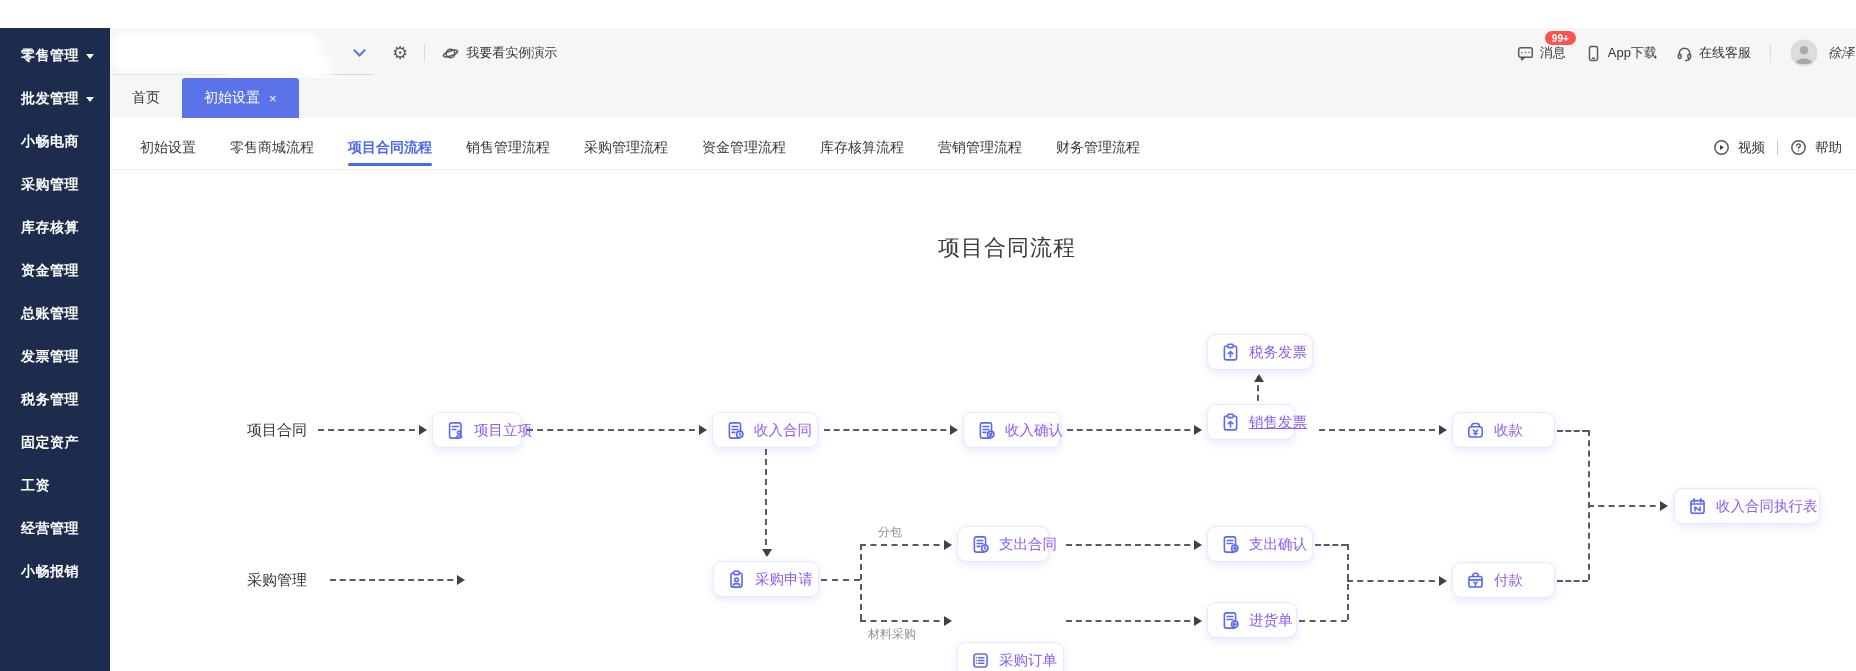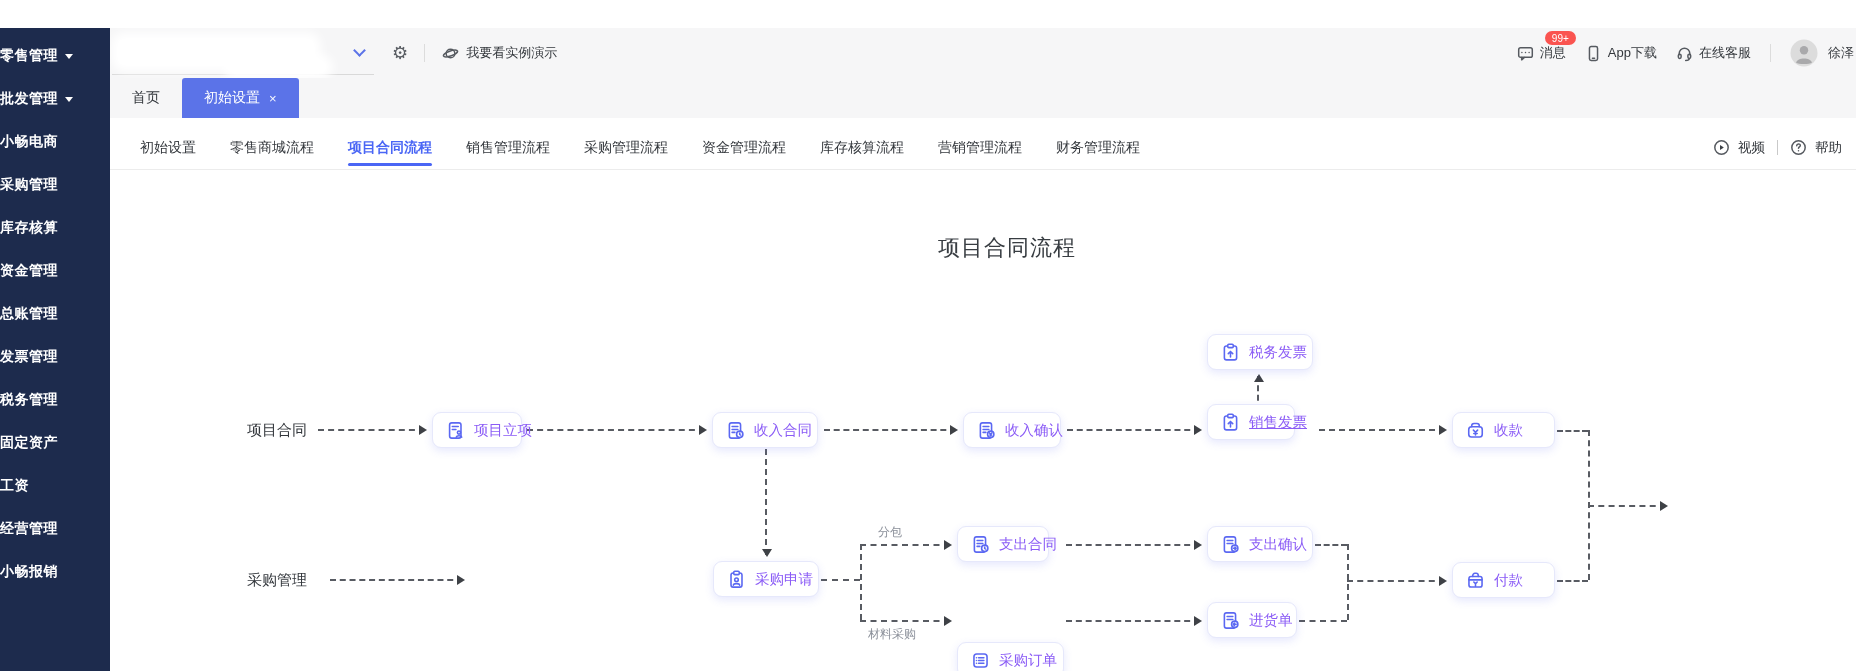--- a/index.html
+++ b/index.html
@@ -7,39 +7,39 @@
     font-family:"Liberation Sans","DejaVu Sans",sans-serif; }
   #app { position:relative; width:1856px; height:671px; }
 
   
   .sidebar { position:absolute; left:0; top:28px; width:110px; bottom:0; background:#1d2b4d; color:#fff; z-index:6; }
   .logo-block { position:relative; height:66px; }
   .logo { position:absolute; left:7px; top:5px; width:30px; height:30px; }
   .brand-name { position:absolute; left:39px; top:13px; font-size:12px; font-weight:700; white-space:nowrap; }
   .edition { position:absolute; left:9px; top:40px; font-size:12px; font-weight:700; }
   #menu { margin-top:6px; }
-  .menu-item { height:43px; display:flex; align-items:center; font-size:14px; font-weight:600; letter-spacing:.5px; cursor:pointer; white-space:nowrap; }
+  .menu-item { height:43px; display:flex; align-items:center; padding-left:21px; font-size:14px; font-weight:600; letter-spacing:.5px; cursor:pointer; white-space:nowrap; }
   .caret { margin-left:7px; width:0; height:0; border:4px solid transparent; border-top:5px solid #fff; margin-top:5px; }
 
   
   .header { position:absolute; left:110px; top:28px; right:0; height:50px; background:#f6f6f7; display:flex; align-items:center; z-index:5; }
   .acct { position:relative; margin-left:2px; width:262px; height:44px; border-bottom:1px solid #d9d9d9; cursor:pointer; }
   .blur-blob { position:absolute; left:6px; top:8px; width:196px; height:26px; background:#fff; border-radius:7px; box-shadow:0 0 10px 7px rgba(255,255,255,.97); filter:blur(1px); }
   .blur-blob.b2 { left:118px; top:30px; width:96px; height:12px; }
   .chev { position:absolute; right:10px; top:15px; width:9px; height:9px; border-right:2px solid #5b73e8; border-bottom:2px solid #5b73e8; transform:rotate(45deg); }
   .gear { margin-left:18px; font-size:18px; color:#595d63; line-height:1; cursor:pointer; }
   .vdiv { width:1px; height:18px; background:#dcdcdc; margin-left:16px; }
   .demo { display:flex; align-items:center; gap:7px; margin-left:17px; font-size:13px; color:#33373c; cursor:pointer; }
   .hicon { width:17px; height:17px; display:inline-flex; }
   .hicon svg { width:100%; height:100%; stroke:#565a60; fill:none; stroke-width:1.4; stroke-linecap:round; stroke-linejoin:round; }
   .hdr-right { position:absolute; right:0; top:0; height:50px; display:flex; align-items:center; gap:19px; font-size:13px; color:#33373c; padding-right:2px; white-space:nowrap; }
   .action { position:relative; display:flex; align-items:center; gap:6px; cursor:pointer; }
-  .badge { position:absolute; left:28px; top:-13px; background:#fa5450; color:#fff; font-size:10px; font-weight:400; padding:1.5px 7px; border-radius:9px; }
+  .badge { position:absolute; left:28px; top:-13px; background:#fa5450; color:#fff; font-size:10px; font-weight:700; padding:1.5px 7px; border-radius:9px; }
   .avatar { width:28px; height:28px; display:inline-flex; cursor:pointer; }
-  .uname { margin-left:-9px; }
+  .uname { margin-left:-9px;font-style:italic; }
 
   
   .tabbar { position:absolute; left:110px; top:78px; right:0; height:40px; background:#f6f6f7; display:flex; align-items:stretch; padding-left:0; z-index:5; }
   .tab { display:flex; align-items:center; padding:0 22px; font-size:14px; color:#33373c; cursor:pointer; gap:9px; }
   .tab.active { background:#5b73e8; color:#fff; border-radius:3px 3px 0 0; }
   .tab-close { font-size:13px; opacity:.95; }
 
   
   .content { position:absolute; left:110px; top:118px; right:0; bottom:0; background:#fff; }
   .subnav { height:52px; border-bottom:1px solid #ececec; display:flex; align-items:center; padding:8px 14px 0 30px; }
@@ -332,20 +332,30 @@
       <div class="flow-node" style="left: 1452px; top: 412px; width: 103px; height: 36px;">
         <span class="node-icon">
           <svg viewBox="0 0 18 18">
             <rect x="2.6" y="5.4" width="12.8" height="9.8" rx="2.6"></rect>
             <path d="M5.4 5.4v-.8a2.2 2.2 0 012.2-2.2h2.8a2.2 2.2 0 012.2 2.2v.8"></path>
             <path d="M7 8.6l2 2 2-2M9 10.6v2.6M7.4 11.8h3.2"></path>
           </svg>
         </span>
         <span>收款</span>
       </div>
+      <div class="flow-node" style="left: 1674px; top: 488px; width: 146px; height: 36px;">
+        <span class="node-icon">
+          <svg viewBox="0 0 18 18">
+            <rect x="2.8" y="3.4" width="12.4" height="12" rx="2"></rect>
+            <path d="M5.8 1.8v3.2M12.2 1.8v3.2M2.8 6.6h12.4"></path>
+            <path d="M6.6 13V9.6l4.8 3.4V9.6"></path>
+          </svg>
+        </span>
+        <span>收入合同执行表</span>
+      </div>
       <div class="flow-node" style="left: 713px; top: 561px; width: 106px; height: 36px;">
         <span class="node-icon">
           <svg viewBox="0 0 18 18">
             <rect x="3.8" y="2.8" width="10.4" height="13.4" rx="2"></rect>
             <rect x="6.4" y="1.2" width="5.2" height="3.2" rx="1" fill="#fff"></rect>
             <circle cx="9" cy="9.2" r="1.7"></circle>
             <path d="M6 14.4c.4-2 5.6-2 6 0"></path>
           </svg>
         </span>
         <span>采购申请</span>

